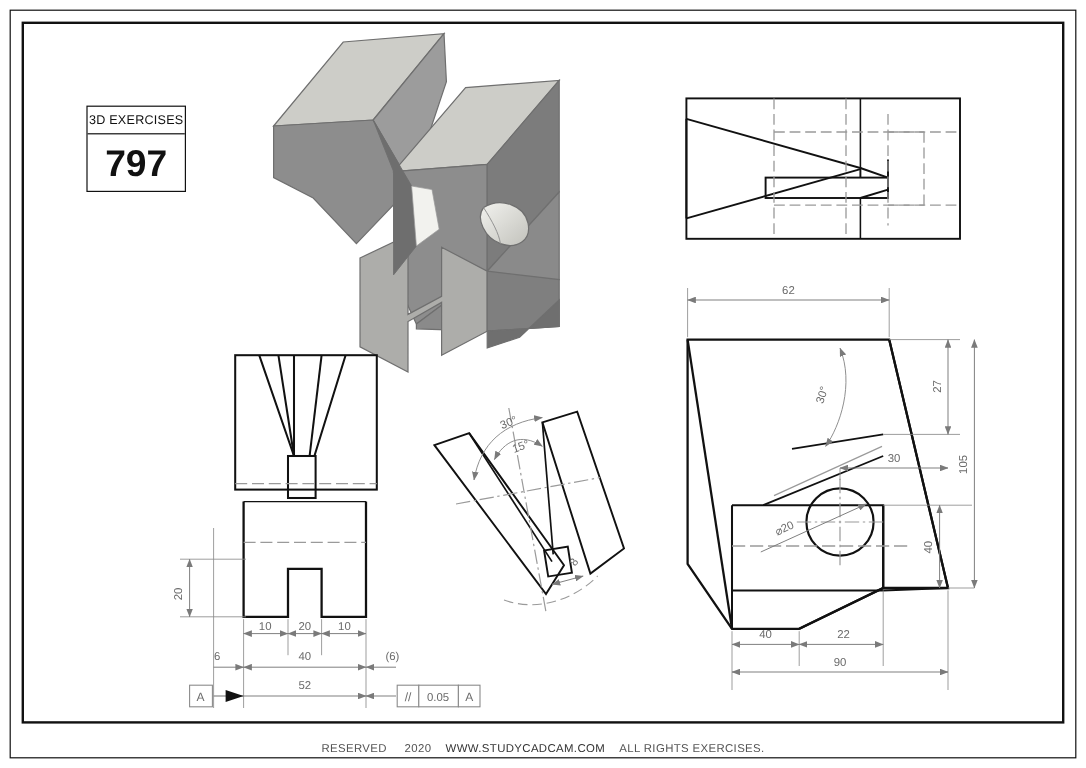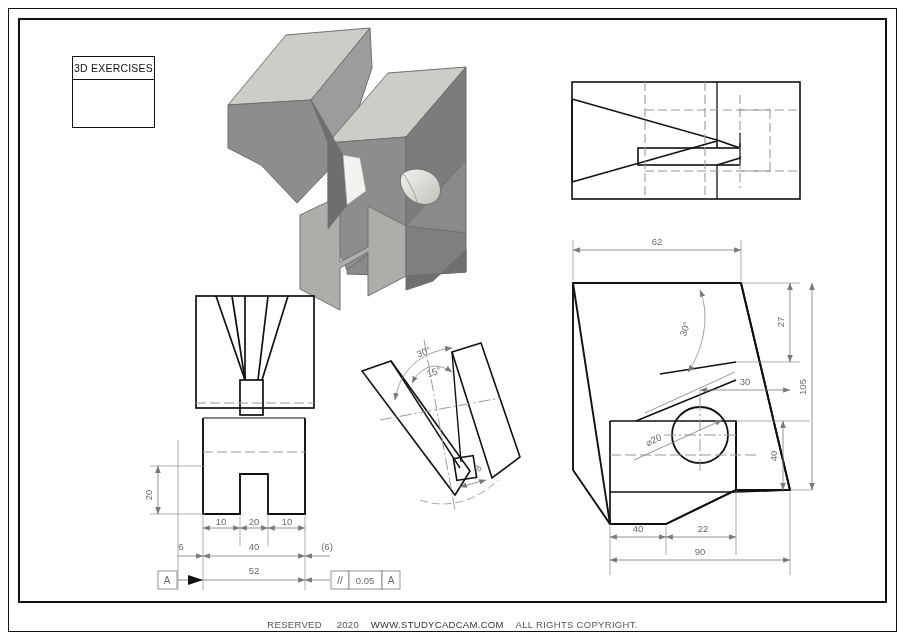--- a/index.html
+++ b/index.html
@@ -5,21 +5,21 @@
 <style>
   html,body{margin:0;padding:0;background:#ffffff;}
   body{width:905px;height:640px;overflow:hidden;
        font-family:"Liberation Sans","DejaVu Sans",sans-serif;}
   #sheet{position:relative;width:905px;height:640px;background:#fff;}
   .abs{position:absolute;}
   #outer-frame{left:8px;top:8px;width:889px;height:624px;border:1px solid #111;box-sizing:border-box;}
   #inner-frame{left:18px;top:18px;width:869px;height:585px;border:2.5px solid #111;box-sizing:border-box;}
   #svg-root{left:0;top:0;width:905px;height:640px;}
   
-  #title-block{left:72px;top:56px;width:83px;height:72px;border:1.6px solid #111;box-sizing:border-box;background:#fff;}
+  #title-block{left:72px;top:88px;width:83px;height:72px;border:1.6px solid #111;box-sizing:border-box;background:#fff;}
   #title-block-header{height:22px;border-bottom:1.6px solid #111;display:flex;align-items:center;justify-content:center;}
   #title-block-header span{font-size:10.5px;letter-spacing:.2px;color:#111;white-space:nowrap;}
   #title-block-number{height:48px;display:flex;align-items:center;justify-content:center;}
   #title-block-number span{font-size:31px;font-weight:bold;color:#111;line-height:1;}
   
   #footer{left:0;top:614px;width:905px;text-align:center;}
   #footer span{font-size:9.5px;color:#555;letter-spacing:.3px;}
   #footer .strong{font-weight:normal;color:#333;}
 </style>
 </head>
@@ -229,25 +229,28 @@
       <text x="703" y="532" font-size="9.5" fill="#6b6b6b" text-anchor="middle">22</text>
       <line x1="610" y1="560" x2="790" y2="560" stroke="#7a7a7a" stroke-width="0.8" marker-start="url(#arrTail)" marker-end="url(#arrHead)"></line>
       <text x="700" y="555" font-size="9.5" fill="#6b6b6b" text-anchor="middle">90</text>
     </g>
   </svg>
 
   <div class="abs" id="title-block">
     <div id="title-block-header">
       <span>3D EXERCISES</span>
     </div>
+    <div id="title-block-number">
+      <span>797</span>
+    </div>
   </div>
 
   <div class="abs" id="footer">
     <span>RESERVED</span>
     <span>&nbsp;&nbsp;</span>
     <span>2020</span>
     <span>&nbsp;</span>
     <span class="strong">WWW.STUDYCADCAM.COM</span>
     <span>&nbsp;</span>
-    <span>ALL RIGHTS COPYRIGHT.</span>
+    <span>ALL RIGHTS EXERCISES.</span>
   </div>
 
 </div>
 
 </body></html>

